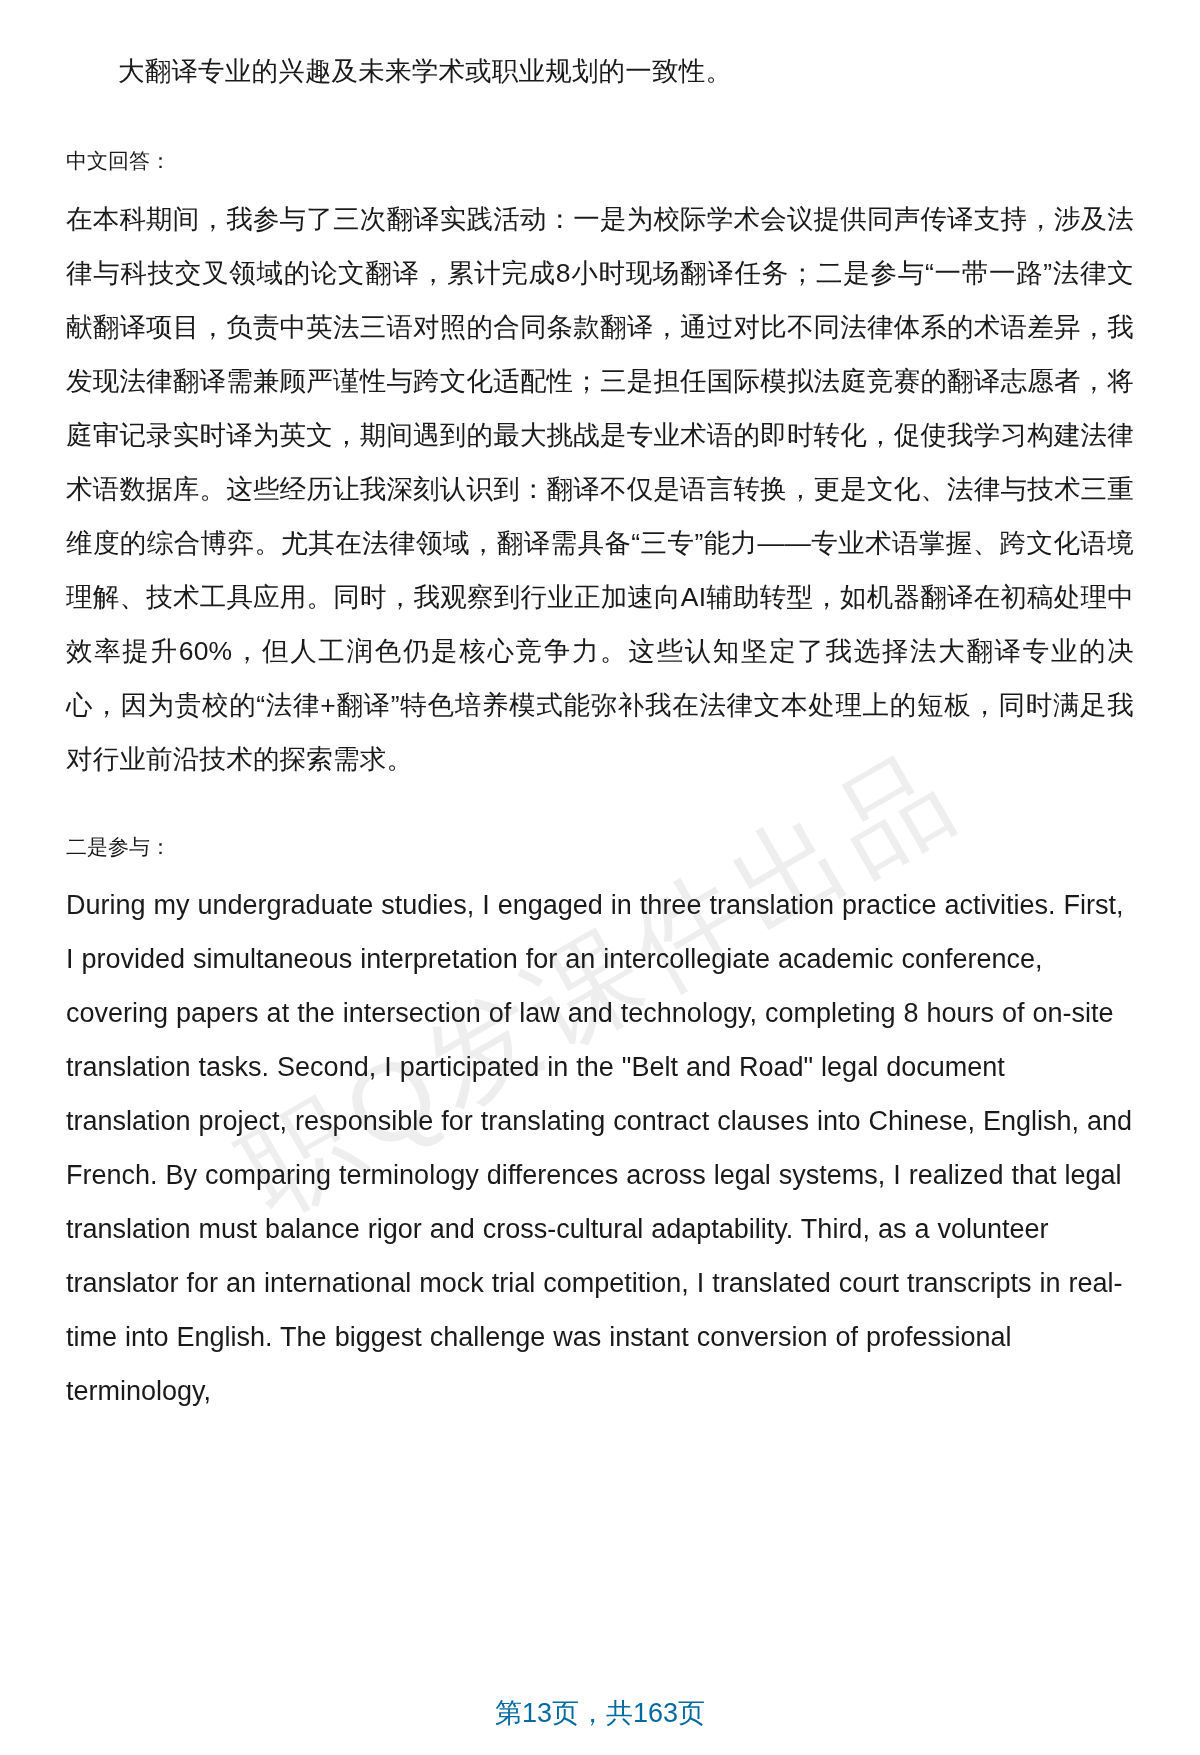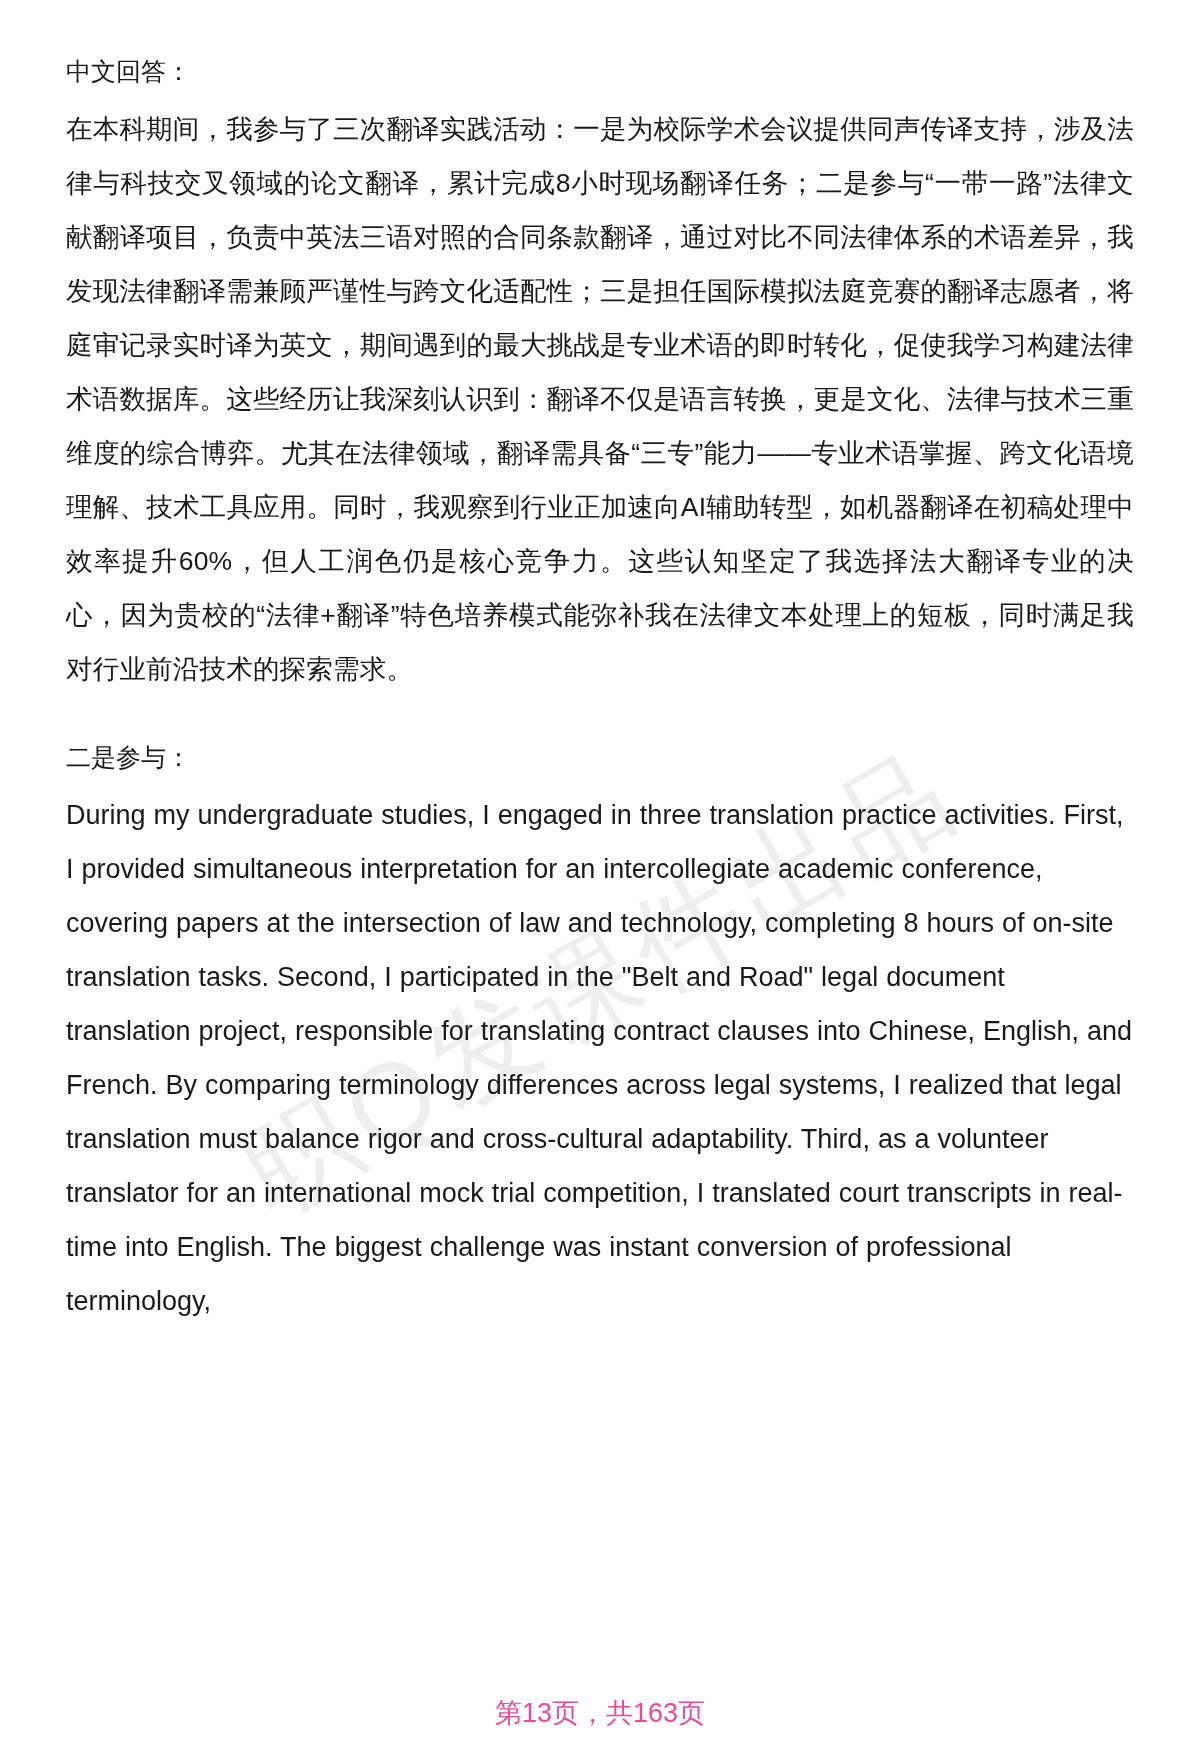--- a/index.html
+++ b/index.html
@@ -45,21 +45,21 @@
     margin: 0 0 0 0;
     text-align: justify;
     text-justify: inter-ideograph;
     letter-spacing: 0.2px;
   }
   .indent-first {
     margin-left: 52px;
     margin-bottom: 36px;
   }
   .label {
-    font-size: 25px;
+    font-size: 21px;
     line-height: 54px;
     margin: 0 0 4px 0;
   }
   .block-cn {
     margin-bottom: 34px;
   }
   .block-en {
     margin-bottom: 0;
   }
   .en-para {
@@ -69,33 +69,34 @@
     text-align: left;
     word-spacing: 0.5px;
   }
   .footer {
     position: absolute;
     left: 0;
     right: 0;
     bottom: 24px;
     text-align: center;
     font-size: 27px;
-    color: #ec4899;
+    color: #0369a1;
     z-index: 2;
   }
 </style>
 </head>
 <body>
 
 <div class="page">
 
   <div class="watermark">职Q发课件出品</div>
 
   <div class="content">
 
+    <p class="para indent-first">大翻译专业的兴趣及未来学术或职业规划的一致性。</p>
 
     <div class="block-cn">
       <p class="label">中文回答：</p>
       <p class="para">在本科期间，我参与了三次翻译实践活动：一是为校际学术会议提供同声传译支持，涉及法律与科技交叉领域的论文翻译，累计完成8小时现场翻译任务；二是参与“一带一路”法律文献翻译项目，负责中英法三语对照的合同条款翻译，通过对比不同法律体系的术语差异，我发现法律翻译需兼顾严谨性与跨文化适配性；三是担任国际模拟法庭竞赛的翻译志愿者，将庭审记录实时译为英文，期间遇到的最大挑战是专业术语的即时转化，促使我学习构建法律术语数据库。这些经历让我深刻认识到：翻译不仅是语言转换，更是文化、法律与技术三重维度的综合博弈。尤其在法律领域，翻译需具备“三专”能力——专业术语掌握、跨文化语境理解、技术工具应用。同时，我观察到行业正加速向AI辅助转型，如机器翻译在初稿处理中效率提升60%，但人工润色仍是核心竞争力。这些认知坚定了我选择法大翻译专业的决心，因为贵校的“法律+翻译”特色培养模式能弥补我在法律文本处理上的短板，同时满足我对行业前沿技术的探索需求。</p>
     </div>
 
     <div class="block-en">
       <p class="label">二是参与：</p>
       <p class="en-para">During my undergraduate studies, I engaged in three translation practice activities. First, I provided simultaneous interpretation for an intercollegiate academic conference, covering papers at the intersection of law and technology, completing 8 hours of on-site translation tasks. Second, I participated in the "Belt and Road" legal document translation project, responsible for translating contract clauses into Chinese, English, and French. By comparing terminology differences across legal systems, I realized that legal translation must balance rigor and cross-cultural adaptability. Third, as a volunteer translator for an international mock trial competition, I translated court transcripts in real-time into English. The biggest challenge was instant conversion of professional terminology,</p>
     </div>

